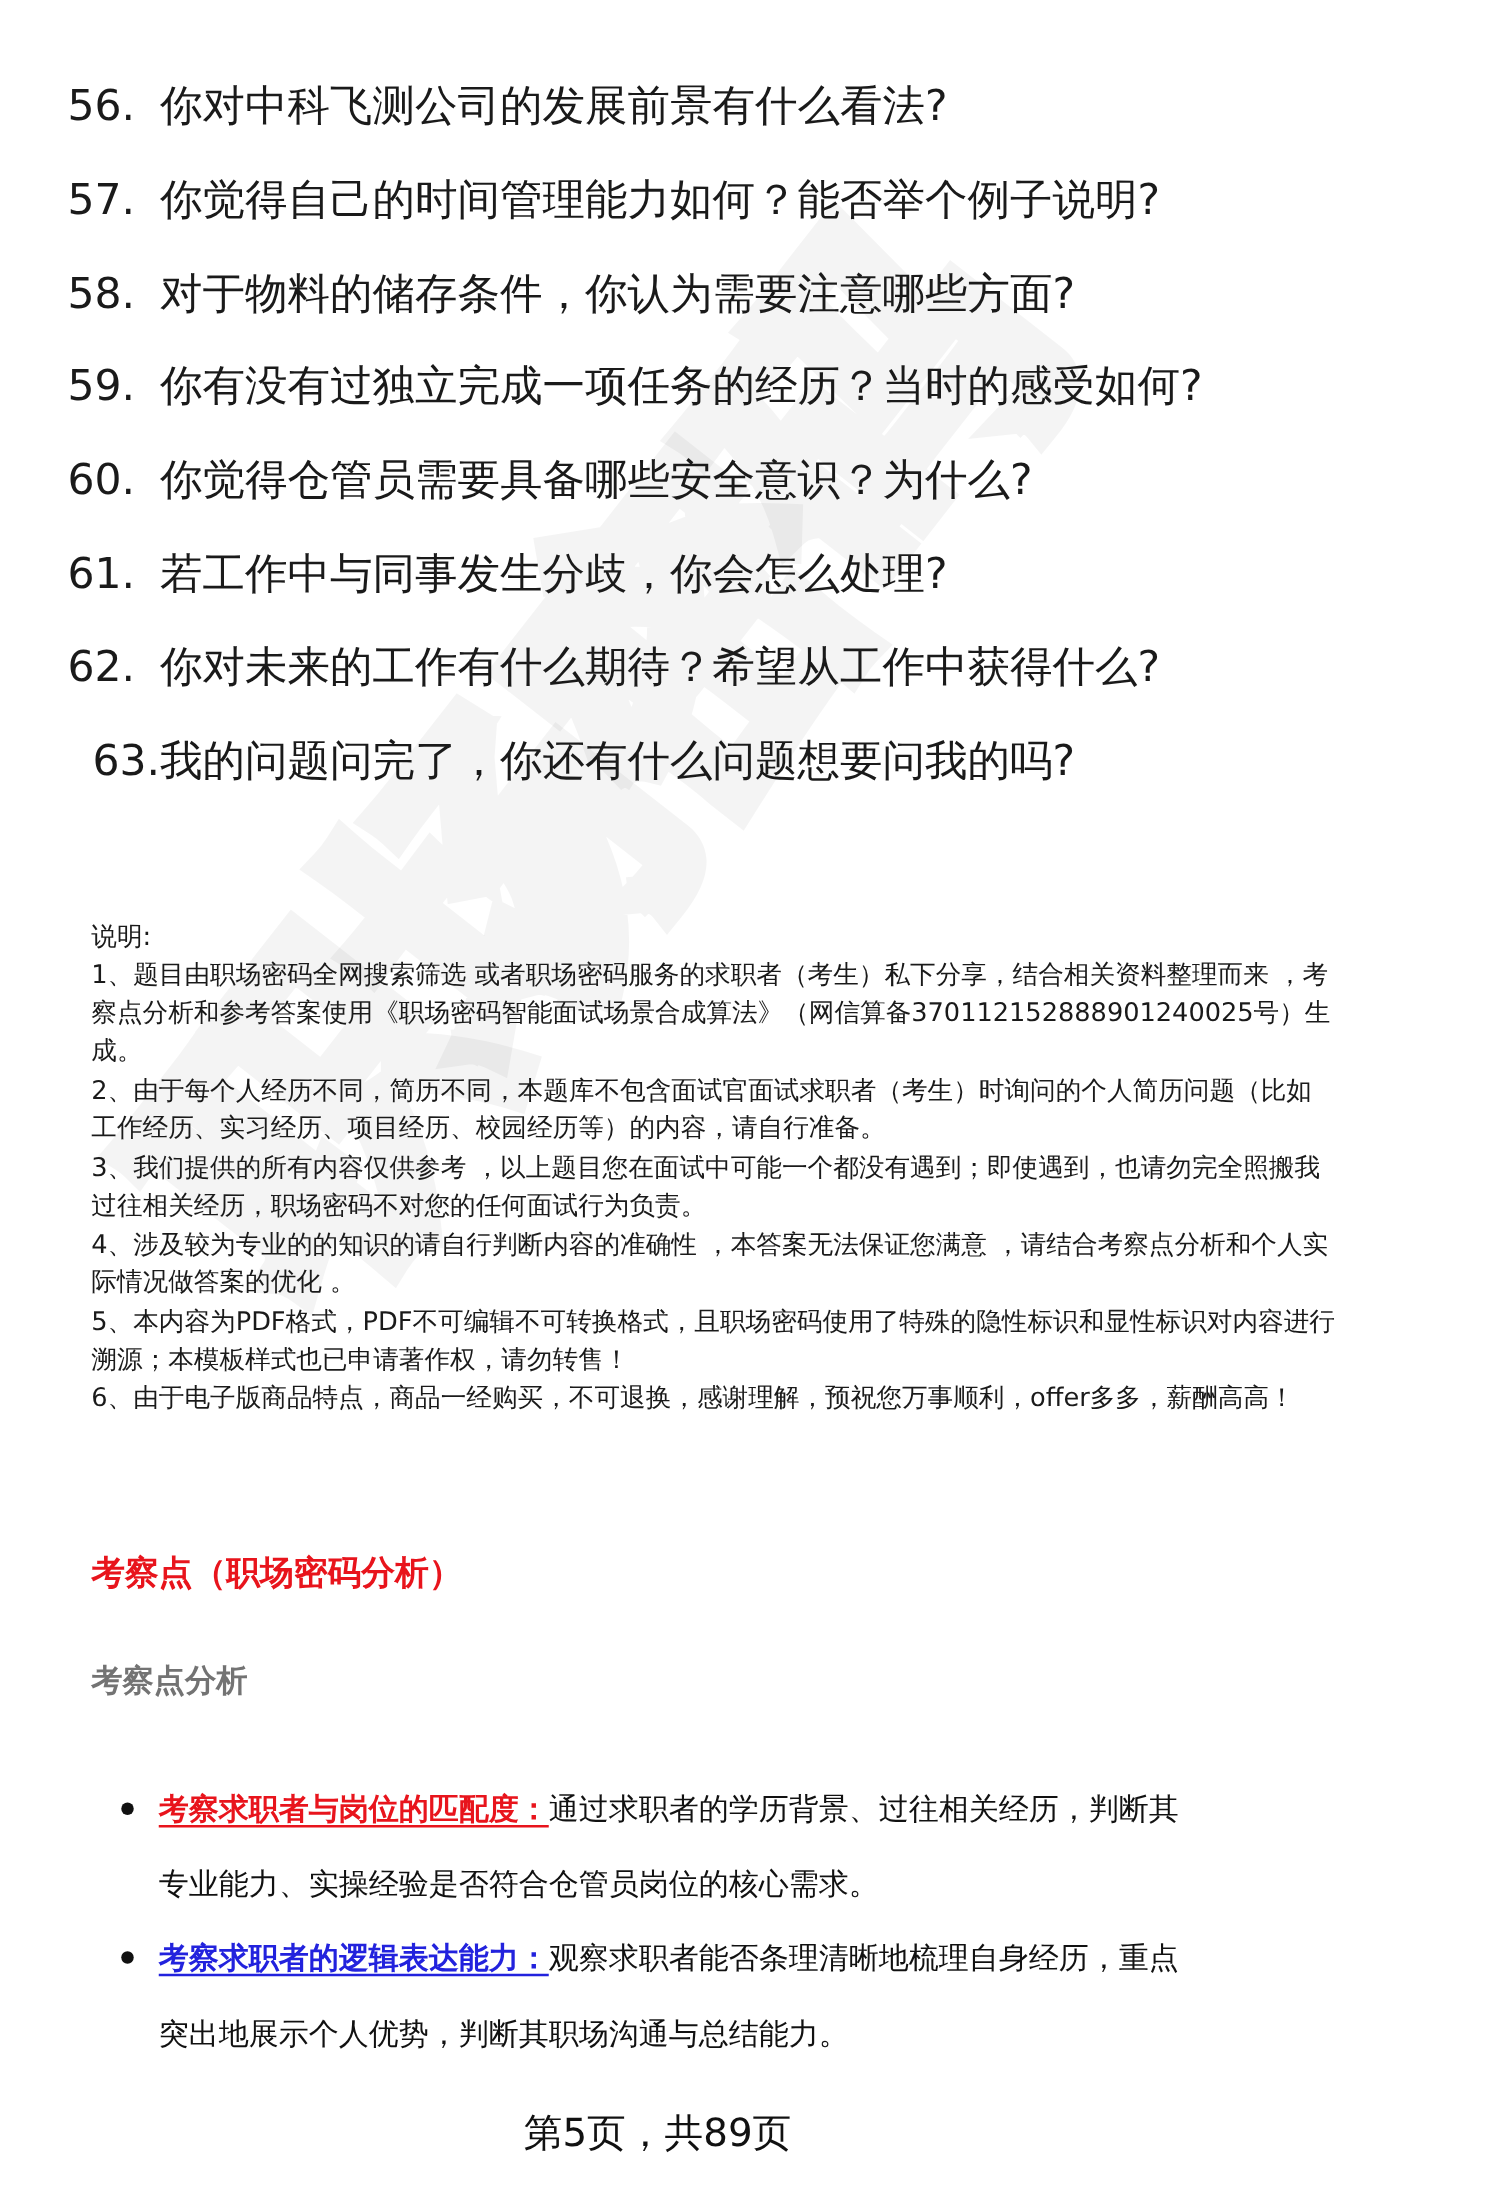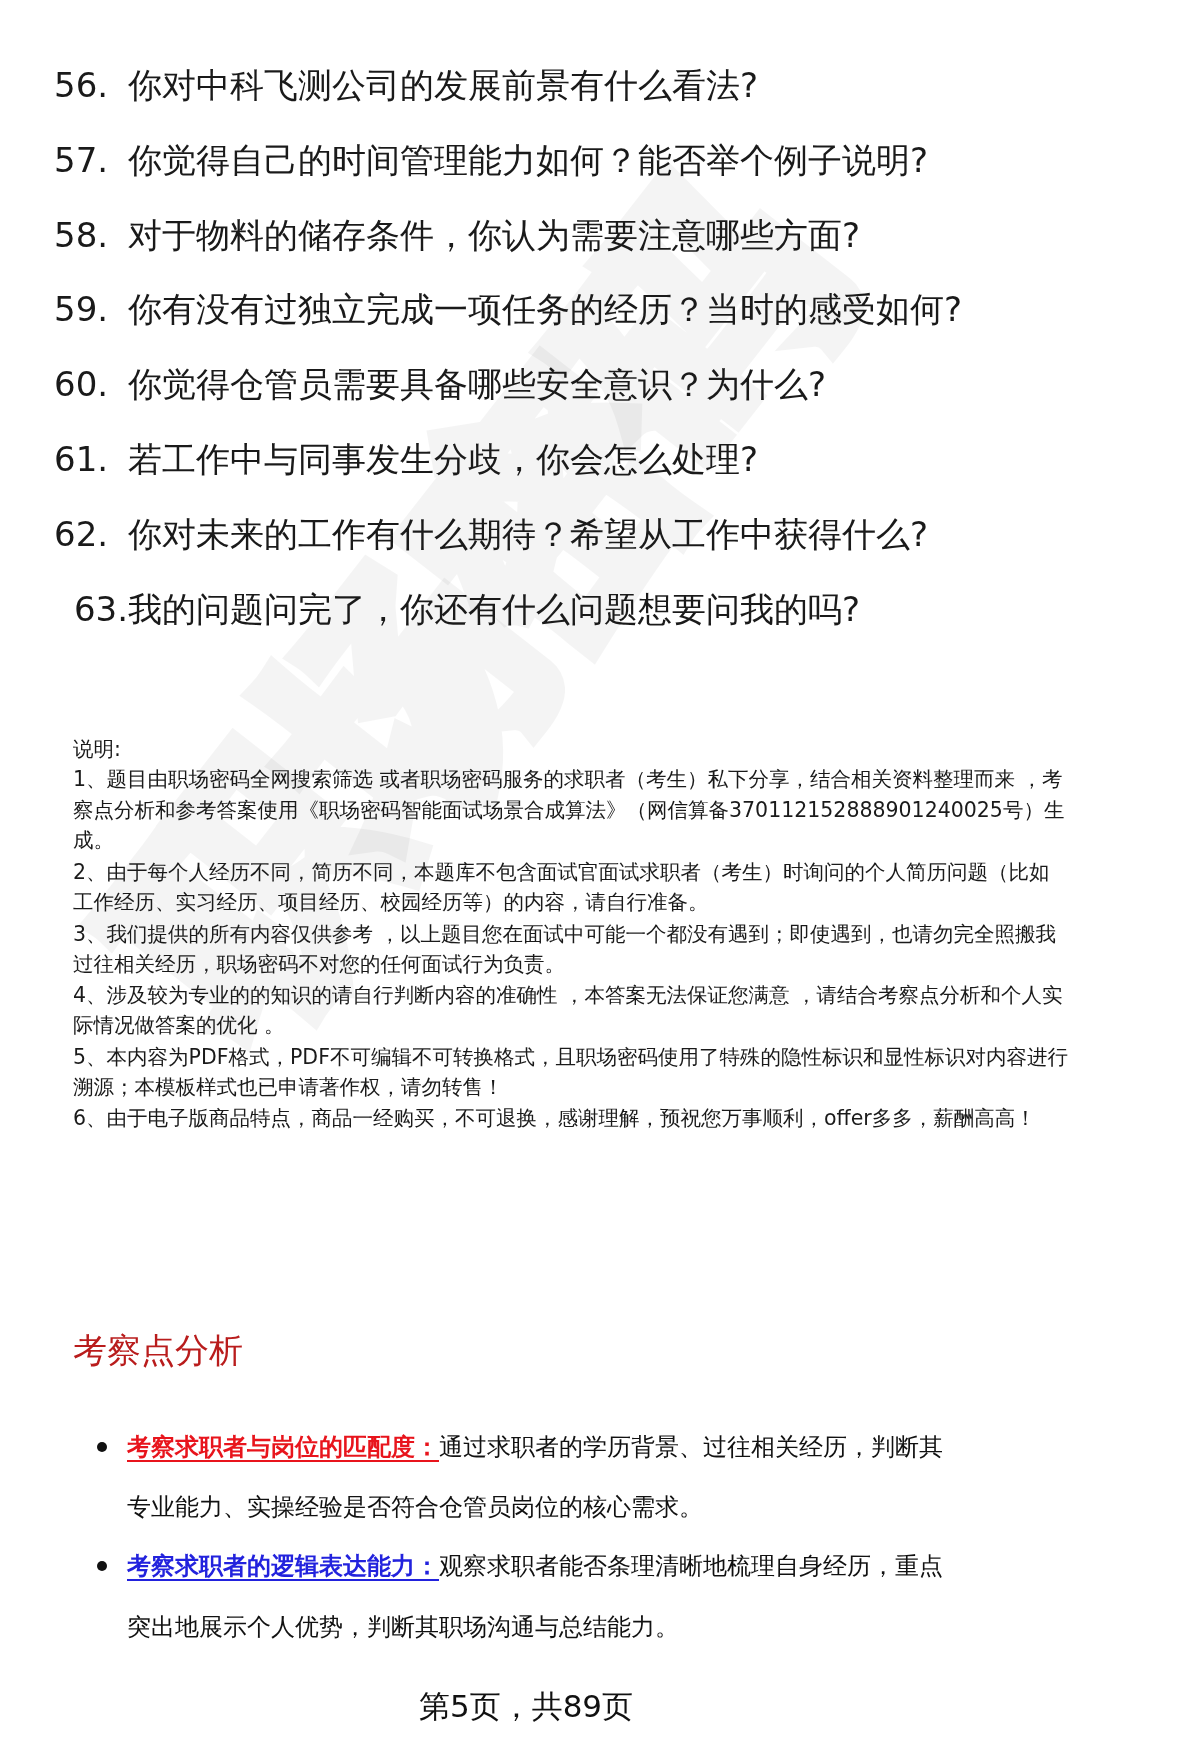--- a/index.html
+++ b/index.html
@@ -64,23 +64,23 @@
     position: absolute;
     left: 73px;
     font-size: 27px;
     font-weight: bold;
     color: #e8141c;
     white-space: nowrap;
   }
   .section-heading {
     position: absolute;
     left: 73px;
-    font-size: 34px;
-    font-weight: normal;
-    color: #b91c1c;
+    font-size: 25px;
+    font-weight: bold;
+    color: #737373;
     white-space: nowrap;
   }
   .bullet-dot {
     position: absolute;
     left: 97px;
     width: 10px; height: 10px;
     border-radius: 50%;
     background: #111111;
   }
   .bullet-text {
@@ -160,20 +160,21 @@
       <div class="note-line" style="top:880px;">工作经历、实习经历、项目经历、校园经历等）的内容，请自行准备。</div>
       <div class="note-line" style="top:912px;">3、我们提供的所有内容仅供参考 ，以上题目您在面试中可能一个都没有遇到；即使遇到，也请勿完全照搬我</div>
       <div class="note-line" style="top:942px;">过往相关经历，职场密码不对您的任何面试行为负责。</div>
       <div class="note-line" style="top:973px;">4、涉及较为专业的的知识的请自行判断内容的准确性 ，本答案无法保证您满意 ，请结合考察点分析和个人实</div>
       <div class="note-line" style="top:1003px;">际情况做答案的优化 。</div>
       <div class="note-line" style="top:1035px;">5、本内容为PDF格式，PDF不可编辑不可转换格式，且职场密码使用了特殊的隐性标识和显性标识对内容进行</div>
       <div class="note-line" style="top:1065px;">溯源；本模板样式也已申请著作权，请勿转售！</div>
       <div class="note-line" style="top:1096px;">6、由于电子版商品特点，商品一经购买，不可退换，感谢理解，预祝您万事顺利，offer多多，薪酬高高！</div>
     </div>
 
+    <div class="red-title" style="top:1232px;">考察点（职场密码分析）</div>
 
     <div class="section-heading" style="top:1320px;">考察点分析</div>
 
     <div>
       <div>
         <span class="bullet-dot" style="top:1434px;"></span>
         <div class="bullet-text" style="top:1419px;">
           <span class="lead-red">考察求职者与岗位的匹配度：</span><span>通过求职者的学历背景、过往相关经历，判断其</span>
         </div>
         <div class="bullet-text" style="top:1479px;">专业能力、实操经验是否符合仓管员岗位的核心需求。</div>

